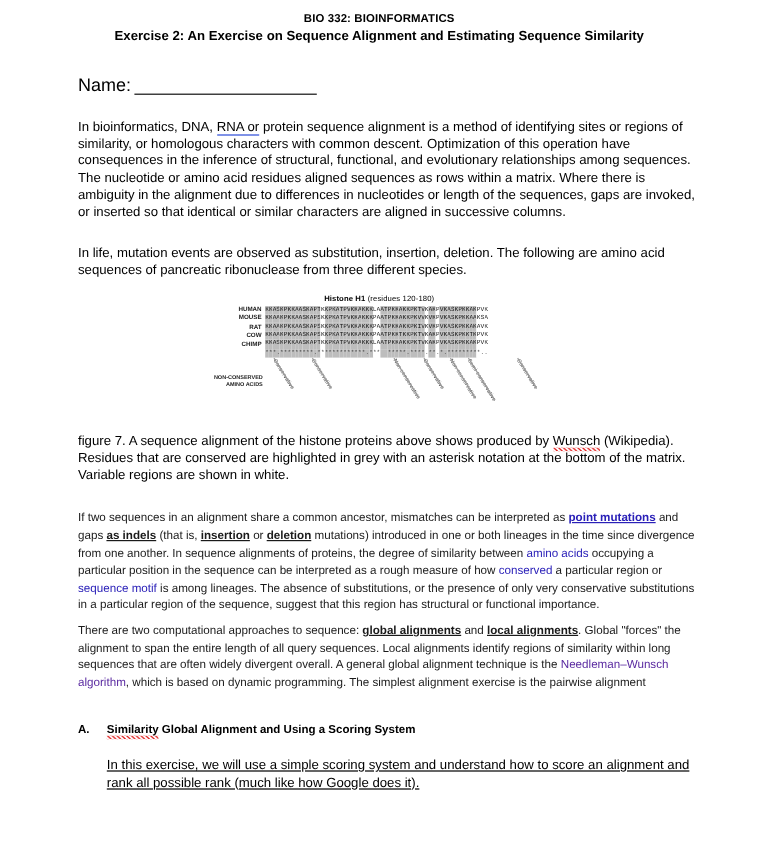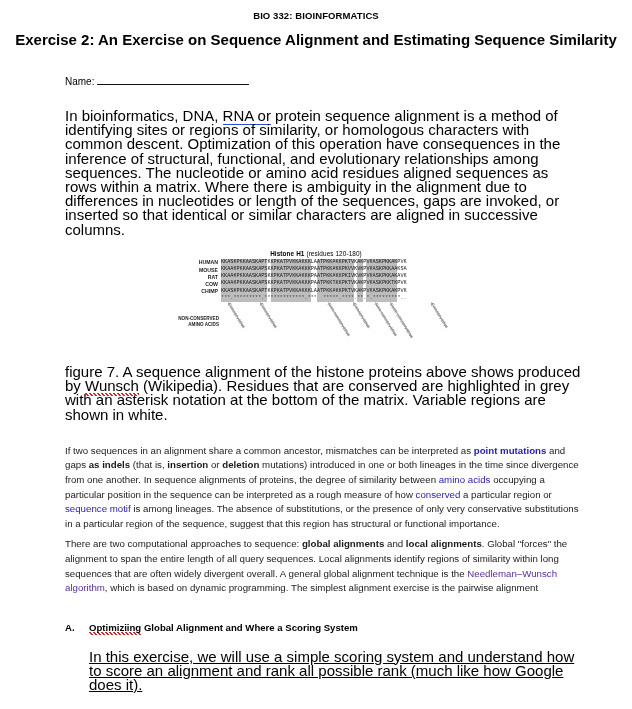--- a/index.html
+++ b/index.html
@@ -27,65 +27,65 @@
     text-align: center;
     padding-top: 9px;
   }
   .doc-title {
     font-size: 9.5px;
     font-weight: bold;
     letter-spacing: 0.1px;
     line-height: 13px;
   }
   .doc-subtitle {
-    font-size: 15px;
+    font-size: 11px;
     font-weight: bold;
     line-height: 14px;
-    margin-top: 11px;
+    margin-top: 1px;
   }
 
   
   .name-row {
     margin: 28px 0 0 65px;
-    font-size: 10px;
+    font-size: 15px;
     line-height: 14px;
     display: flex;
-    align-items: flex-start;
+    align-items: flex-end;
   }
   .name-label { white-space: pre; }
   .name-blank {
     display: inline-block;
     width: 152px;
     border-bottom: 1.2px solid #111;
     height: 9px;
     margin-left: 3px;
   }
 
   
   .para {
     margin: 0 48px 0 65px;
-    font-size: 15px;
+    font-size: 11px;
     line-height: 14.2px;
     text-align: left;
   }
   .p-intro  { margin-top: 20px; }
   .p-life   { margin-top: 20px; }
   .p-fig    { margin-top: 17px; }
   .p-indel  { margin-top: 22px; }
   .p-two    { margin-top: 6px; }
   .p-ex     { margin-top: 17px; margin-left: 89px; margin-right: 50px; text-decoration: underline; }
 
   .arial {
     font-family: "Liberation Sans", sans-serif;
     font-size: 9.7px;
     line-height: 14.6px;
     color: #1a1a1a;
   }
 
-  b, strong { font-weight: bold; }
+  b, strong { font-weight: bold; text-decoration: underline; }
   .lnk-blue   { color: #2a20b8; }
   .lnk-purple { color: #5a2aa0; }
   .lnk-bold-blue { color: #2a20b8; font-weight: bold; }
 
   .spell-blue {
     border-bottom: 1.3px solid #2b4bd8;
     padding-bottom: 0px;
   }
   .spell-red {
     background-repeat: repeat-x;
@@ -214,20 +214,21 @@
 
   <div class="name-row">
     <span class="name-label">Name:</span>
     <span class="name-blank"></span>
   </div>
 
   <div class="para p-intro">
     <span>In bioinformatics, DNA, </span><span class="spell-blue">RNA or</span><span> protein sequence alignment is a method of identifying sites or regions of similarity, or homologous characters with common descent. Optimization of this operation have consequences in the inference of structural, functional, and evolutionary relationships among sequences. The nucleotide or amino acid residues aligned sequences as rows within a matrix. Where there is ambiguity in the alignment due to differences in nucleotides or length of the sequences, gaps are invoked, or inserted so that identical or similar characters are aligned in successive columns.</span>
   </div>
 
+  <div class="para p-life">In life, mutation events are observed as substitution, insertion, deletion. The following are amino acid sequences of pancreatic ribonuclease from three different species.</div>
 
   <div class="figure">
     <div class="fig-title">
       <span>Histone H1</span>
       <span class="resnum">(residues 120-180)</span>
     </div>
     <div class="aln" id="alignment-body">
         <div class="aln-row">
           <div class="aln-name">HUMAN</div>
           <div class="aln-seq">
@@ -641,18 +642,18 @@
   <div class="para arial p-indel">
     <span>If two sequences in an alignment share a common ancestor, mismatches can be interpreted as </span><b class="lnk-bold-blue">point mutations</b><span> and gaps </span><b><span>as indels</span></b><span> (that is, </span><b>insertion</b><span> or </span><b>deletion</b><span> mutations) introduced in one or both lineages in the time since divergence from one another. In sequence alignments of proteins, the degree of similarity between </span><span class="lnk-blue">amino acids</span><span> occupying a particular position in the sequence can be interpreted as a rough measure of how </span><span class="lnk-blue">conserved</span><span> a particular region or </span><span class="lnk-blue">sequence motif</span><span> is among lineages. The absence of substitutions, or the presence of only very conservative substitutions in a particular region of the sequence, suggest that this region has structural or functional importance.</span>
   </div>
 
   <div class="para arial p-two">
     <span>There are two   computational approaches to sequence: </span><b>global alignments</b><span> and </span><b>local alignments</b><span>. Global "forces" the alignment to span the entire length of all query sequences. Local alignments identify regions of similarity within long sequences that are often widely divergent overall. A general global alignment technique is the </span><span class="lnk-purple">Needleman–Wunsch algorithm</span><span>, which is based on dynamic programming. The simplest alignment exercise is the pairwise alignment</span>
   </div>
 
   <div class="section-a">
     <span class="letter">A.</span>
-    <span><span class="spell-red">Optimiziing</span><span> Global Alignment and Where a Scoring System</span></span>
+    <span><span class="spell-red">Similarity</span><span> Global Alignment and Using a Scoring System</span></span>
   </div>
 
   <div class="para p-ex">In this exercise, we will use a simple scoring system and understand how to score an alignment and rank all possible rank (much like how Google does it).</div>
 
 </div>
 
 </body></html>

